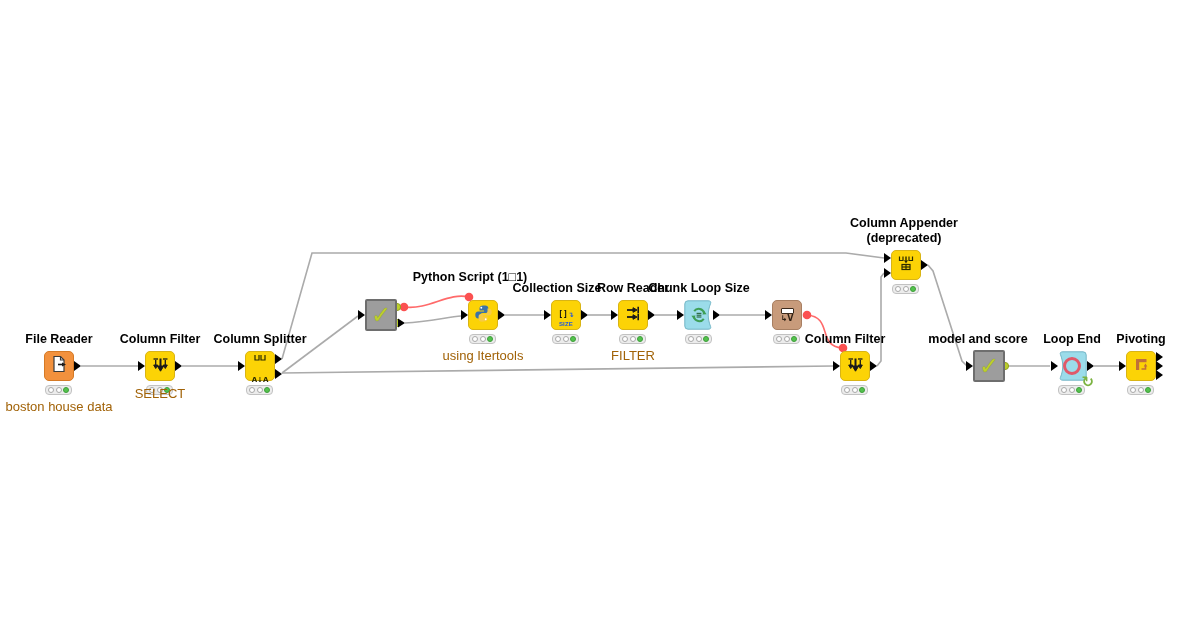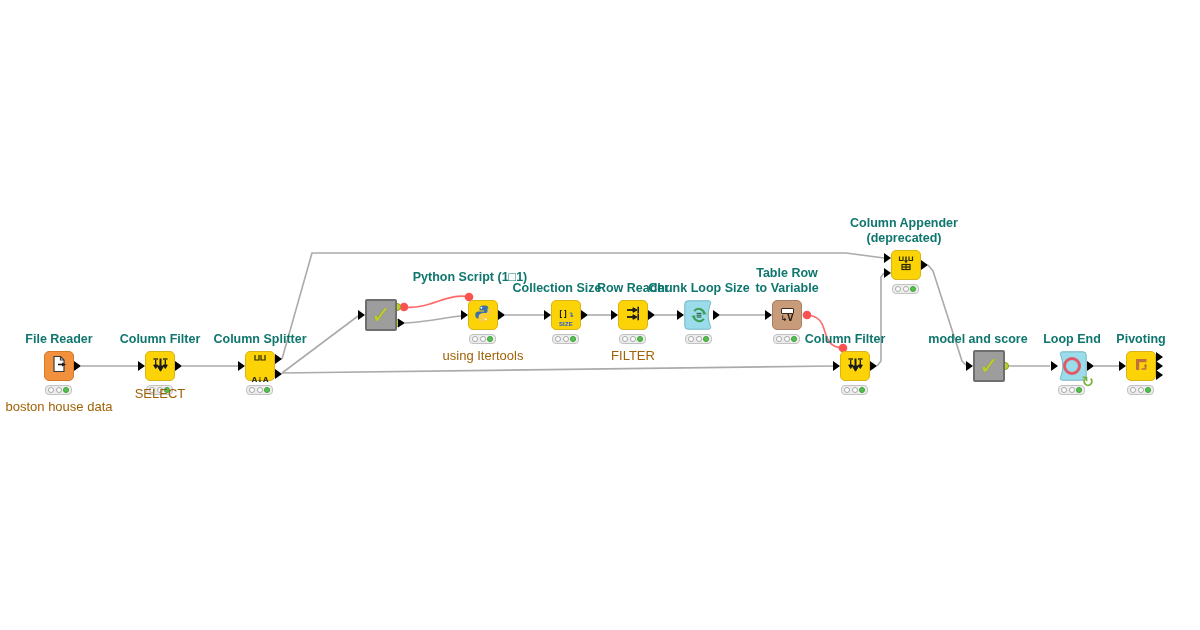--- a/index.html
+++ b/index.html
@@ -19,21 +19,21 @@
   .check{font:bold 24px/24px "DejaVu Sans",sans-serif;color:#BCCF2D;text-shadow:0 0 1px #7e8c12;}
   .pt{position:absolute;width:0;height:0;border-top:5px solid transparent;border-bottom:5px solid transparent;border-left:7px solid #000;}
   .pt.in{left:-7px;}  .pt.out{right:-7px;}
   .pt.mid{top:10px;} .pt.p1{top:3px;} .pt.p2{top:18px;}
   .pt.t1{top:1px;} .pt.t2{top:10px;} .pt.t3{top:19px;}
   .pt.m11{top:11px;}
   .traffic{position:absolute;left:1px;top:34px;width:27px;height:10px;background:#ECECEC;border:1px solid #C2C2C2;
            border-radius:4px;display:flex;align-items:center;justify-content:space-between;padding:0 2px;box-sizing:border-box;}
   .traffic i{width:6px;height:6px;border-radius:50%;background:#fff;border:1px solid #A8A8A8;box-sizing:border-box;display:block;}
   .traffic i.g{background:#54C24E;border-color:#3E9E3A;}
-  .nlabel{position:absolute;width:170px;text-align:center;z-index:3;color:#0f766e;
+  .nlabel{position:absolute;width:170px;text-align:center;z-index:3;color:#000000;
           font-weight:bold;font-size:12.5px;line-height:14.5px;white-space:pre-line;}
   .sublabel{position:absolute;width:170px;text-align:center;z-index:3;color:#a16207;
           font-size:13px;line-height:15px;white-space:pre-line;}
   .ic-split{font:bold 7px/7px "DejaVu Sans",sans-serif;color:#2b2b00;margin-top:11px;letter-spacing:0;}
   .coll-line1{font:bold 8px/8px "DejaVu Sans Mono",monospace;color:#111;}
   .coll-arrow{color:#1E56E0;font:bold 7px/7px "DejaVu Sans",sans-serif;}
   .coll-size{font:bold 6px/7px "Liberation Sans",sans-serif;color:#1E56E0;letter-spacing:.2px;}
   .trv-rect{width:13px;height:6px;background:#fff;border:1.3px solid #3C2A1C;border-radius:1px;box-sizing:border-box;}
   .trv-line{font:bold 8px/9px "DejaVu Sans",sans-serif;color:#2e1f12;}
   .ring{width:12px;height:12px;border:3px solid #E05A6A;border-radius:50%;box-sizing:content-box;background:transparent;}
@@ -79,22 +79,20 @@
     <polygon points="398,318.6 405,323 398,327.4" fill="#000"></polygon>
   </svg>
 
   <div class="nlabel" style="left:-26px;top:332px">File Reader</div>
   <div class="nlabel" style="left:75px;top:332px">Column Filter</div>
   <div class="nlabel" style="left:175px;top:332px">Column Splitter</div>
   <div class="nlabel" style="left:385px;top:270px">Python Script (1□1)</div>
   <div class="nlabel" style="left:472px;top:281px">Collection Size</div>
   <div class="nlabel" style="left:548px;top:281px">Row Reader</div>
   <div class="nlabel" style="left:614px;top:281px">Chunk Loop Size</div>
-  <div class="nlabel" style="left:702px;top:266px">Table Row
-to Variable</div>
   <div class="nlabel" style="left:760px;top:332px">Column Filter</div>
   <div class="nlabel" style="left:819px;top:216px">Column Appender
 (deprecated)</div>
   <div class="nlabel" style="left:893px;top:332px">model and score</div>
   <div class="nlabel" style="left:987px;top:332px">Loop End</div>
   <div class="nlabel" style="left:1056px;top:332px">Pivoting</div>
 
   <div class="sublabel" style="left:-26px;top:399px">boston house data</div>
   <div class="sublabel" style="left:75px;top:386px">SELECT</div>
   <div class="sublabel" style="left:398px;top:348px">using Itertools</div>

